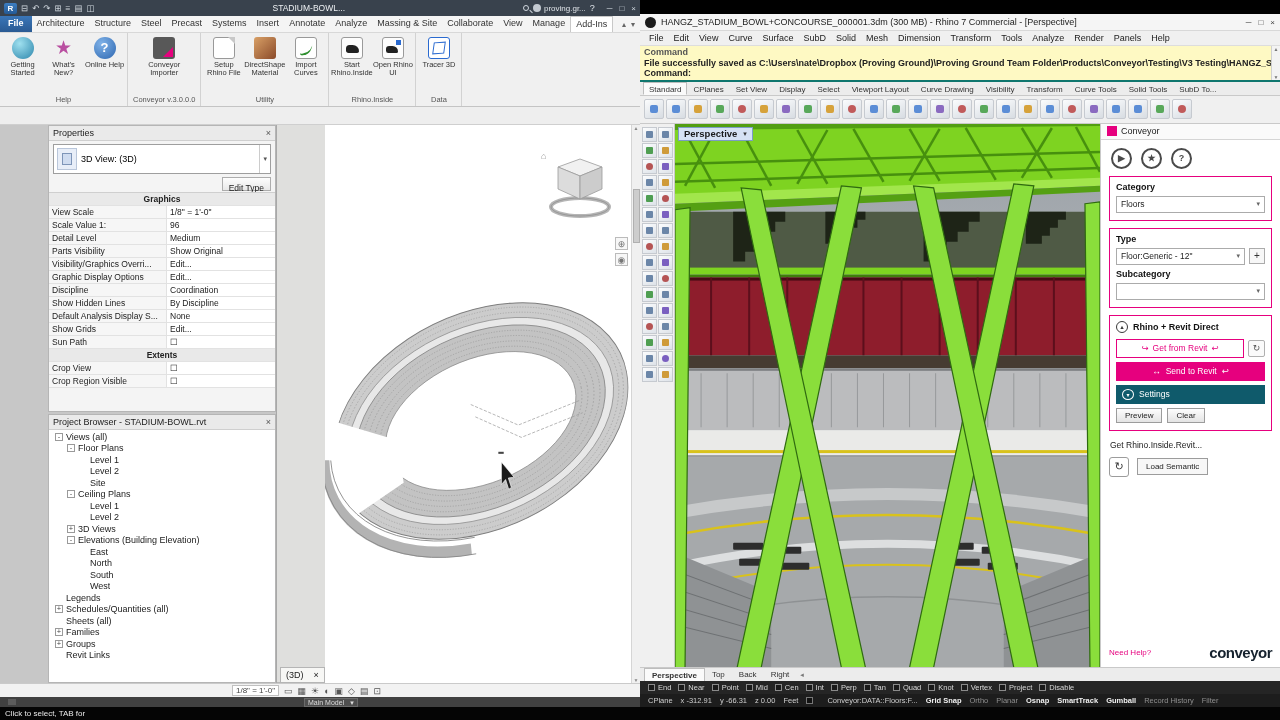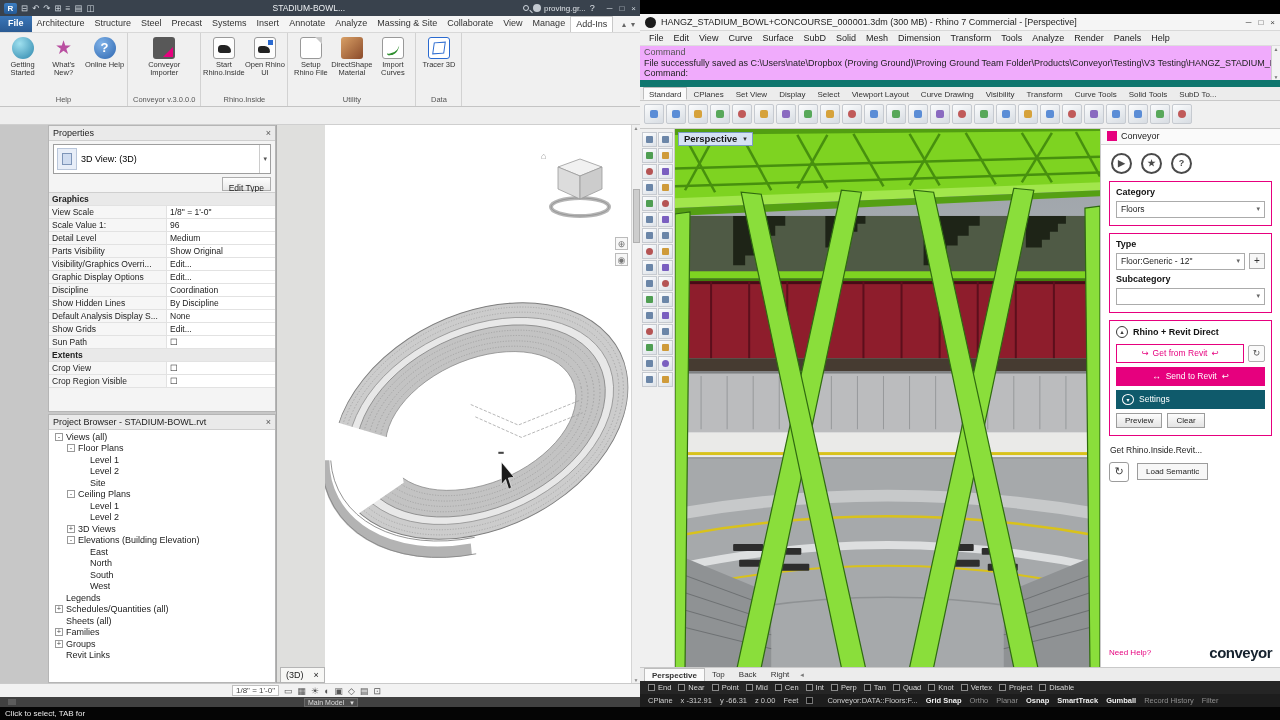--- a/index.html
+++ b/index.html
@@ -57,21 +57,21 @@
 .type-selector{height:30px;margin:3px 4px 2px;background:#fff;border:1px solid #9e9e9e;display:flex;align-items:center;font-size:9px;gap:4px;padding:0 3px;}
 .ts-icon{width:20px;height:22px;background:#e8eef8;border:1px solid #b9c6da;position:relative;}
 .ts-icon::after{content:"";position:absolute;inset:4px;border:1px solid #7e95b8;background:#cfdcf0;}
 .ts-dd{margin-left:auto;color:#555;font-size:7px;border-left:1px solid #ccc;padding-left:3px;align-self:stretch;display:flex;align-items:center;}
 .edit-type{height:16px;display:flex;align-items:center;justify-content:flex-end;padding:0 4px;}
 .edit-type button{font-size:8.5px;border:1px solid #adadad;background:linear-gradient(#fdfdfd,#e8e8e8);padding:5px 6px;height:14px;font-family:inherit;color:#222;}
 .prop-grid{border-top:1px solid #cfcfcf;}
 .prop-row{display:flex;height:13px;border-bottom:1px solid #e2e2e2;font-size:8.5px;align-items:stretch;background:#fff;}
 .prop-row .pl{width:118px;padding:0 3px;background:#f6f6f6;border-right:1px solid #e2e2e2;line-height:12px;white-space:nowrap;overflow:hidden;color:#222;}
 .prop-row .pv{flex:1;padding:0 3px;line-height:12px;white-space:nowrap;overflow:hidden;color:#222;}
-.prop-row.section{background:#e9e9e9;font-weight:bold;}
+.prop-row.section{background:#e9e9e9;font-weight:bold;justify-content:center;}
 .prop-row.section .pl{background:none;border-right:none;width:auto;}
 .panel-fill{flex:1;background:#f4f4f4;}
 .tree{flex:1;background:#fff;padding-top:1px;font-size:9px;color:#222;overflow:hidden;}
 .tree-row{height:11.5px;display:flex;align-items:center;gap:3px;white-space:nowrap;}
 .tg{width:8px;height:8px;border:1px solid #9a9a9a;background:#fff;font-size:7.5px;line-height:6px;text-align:center;color:#444;flex:0 0 8px;}
 .tg:empty{visibility:hidden;}
 .tl{overflow:hidden;}
 .rv-viewport{flex:1;display:flex;flex-direction:row;border-left:1px solid #a8a8a8;background:#e8e8e6;min-width:0;}
 .vp-tabs{flex:0 0 16px;display:flex;align-items:flex-end;padding-left:3px;background:#dfdfdd;border-bottom:1px solid #b5b5b5;}
 .vp-tab{height:15px;background:#f7f7f5;border:1px solid #b5b5b5;border-bottom:none;display:flex;align-items:center;font-size:9px;padding:0 5px;gap:10px;color:#222;}
@@ -90,21 +90,21 @@
 .strip-ic{width:8px;height:6px;background:#5c5c5c;margin-left:8px;}
 
 
 .rhino{position:absolute;left:640px;top:0;width:640px;height:707px;display:flex;flex-direction:column;background:#f0f0f0;}
 .rh-topgap{flex:0 0 14px;background:#000;}
 .rh-title{flex:0 0 17px;background:#f5f5f5;border-bottom:1px solid #d8d8d8;display:flex;align-items:center;font-size:9px;color:#222;padding:0 5px;gap:5px;white-space:nowrap;overflow:hidden;}
 .rh-logo{width:11px;height:11px;border-radius:50%;background:#1c1c1c;flex:0 0 11px;}
 .rh-title .winbtns{margin-left:auto;color:#444;}
 .rh-menu{flex:0 0 15px;display:flex;align-items:center;font-size:9px;color:#222;padding:0 4px;border-bottom:1px solid #ddd;}
 .rh-menu span{padding:0 5px;}
-.rh-cmd{flex:0 0 34px;background:#f0abfc;border-bottom:7px solid #0f766e;display:flex;}
+.rh-cmd{flex:0 0 34px;background:#fef9c3;border-bottom:2px solid #0f766e;display:flex;font-weight:bold;}
 .cmd-lines{flex:1;font-size:9px;color:#222;padding:1px 4px;line-height:10.5px;overflow:hidden;white-space:nowrap;}
 .cmd-lines .c1{color:#555;}
 .cmd-scroll{width:9px;border-left:1px solid #d0d0d0;background:#f3f3f3;display:flex;flex-direction:column;justify-content:space-between;align-items:center;font-size:5px;color:#777;}
 .rh-tabrow{flex:0 0 14px;background:#ececec;display:flex;align-items:flex-end;padding-left:3px;font-size:8px;color:#333;border-bottom:1px solid #c9c9c9;}
 .rh-tabrow .ttab{padding:0 5px;height:13px;line-height:13px;border:1px solid transparent;white-space:nowrap;}
 .rh-tabrow .ttab.active{background:#fafafa;border-color:#bdbdbd;border-bottom-color:#fafafa;}
 .rh-icons{flex:0 0 28px;background:#f0f0f0;border-bottom:1px solid #c9c9c9;display:flex;align-items:center;gap:2px;padding:0 4px;}
 .ric{width:20px;height:20px;border:1px solid #c6cad0;border-radius:2px;background:linear-gradient(150deg,#fbfcfd,#d7dce2);position:relative;flex:0 0 20px;}
 .ric::after{content:"";position:absolute;inset:5px;background:#5b8dd6;border-radius:2px;}
 .ric:nth-child(3n)::after{background:#d6a23b;}
@@ -244,46 +244,46 @@
         <div class="rib-btn">
             <span class="rib-ic ic-ci"></span>
             <span>Conveyor Importer</span>
           </div>
       </div>
       <div class="rib-caption">Conveyor v.3.0.0.0</div>
     </div>
     <div class="rib-group">
       <div class="rib-buttons">
         <div class="rib-btn">
+            <span class="rib-ic ic-sf"></span>
+            <span>Setup Rhino File</span>
+          </div>
+        <div class="rib-btn">
+            <span class="rib-ic ic-dm"></span>
+            <span>DirectShape Material</span>
+          </div>
+        <div class="rib-btn">
+            <span class="rib-ic ic-icv"></span>
+            <span>Import Curves</span>
+          </div>
+      </div>
+      <div class="rib-caption">Utility</div>
+    </div>
+    <div class="rib-group">
+      <div class="rib-buttons">
+        <div class="rib-btn">
             <span class="rib-ic ic-rh"></span>
             <span>Start Rhino.Inside</span>
           </div>
         <div class="rib-btn">
             <span class="rib-ic ic-ru"></span>
             <span>Open Rhino UI</span>
           </div>
       </div>
       <div class="rib-caption">Rhino.Inside</div>
-    </div>
-    <div class="rib-group">
-      <div class="rib-buttons">
-        <div class="rib-btn">
-            <span class="rib-ic ic-sf"></span>
-            <span>Setup Rhino File</span>
-          </div>
-        <div class="rib-btn">
-            <span class="rib-ic ic-dm"></span>
-            <span>DirectShape Material</span>
-          </div>
-        <div class="rib-btn">
-            <span class="rib-ic ic-icv"></span>
-            <span>Import Curves</span>
-          </div>
-      </div>
-      <div class="rib-caption">Utility</div>
     </div>
     <div class="rib-group">
       <div class="rib-buttons">
         <div class="rib-btn">
             <span class="rib-ic ic-t3"></span>
             <span>Tracer 3D</span>
           </div>
       </div>
       <div class="rib-caption">Data</div>
     </div>

